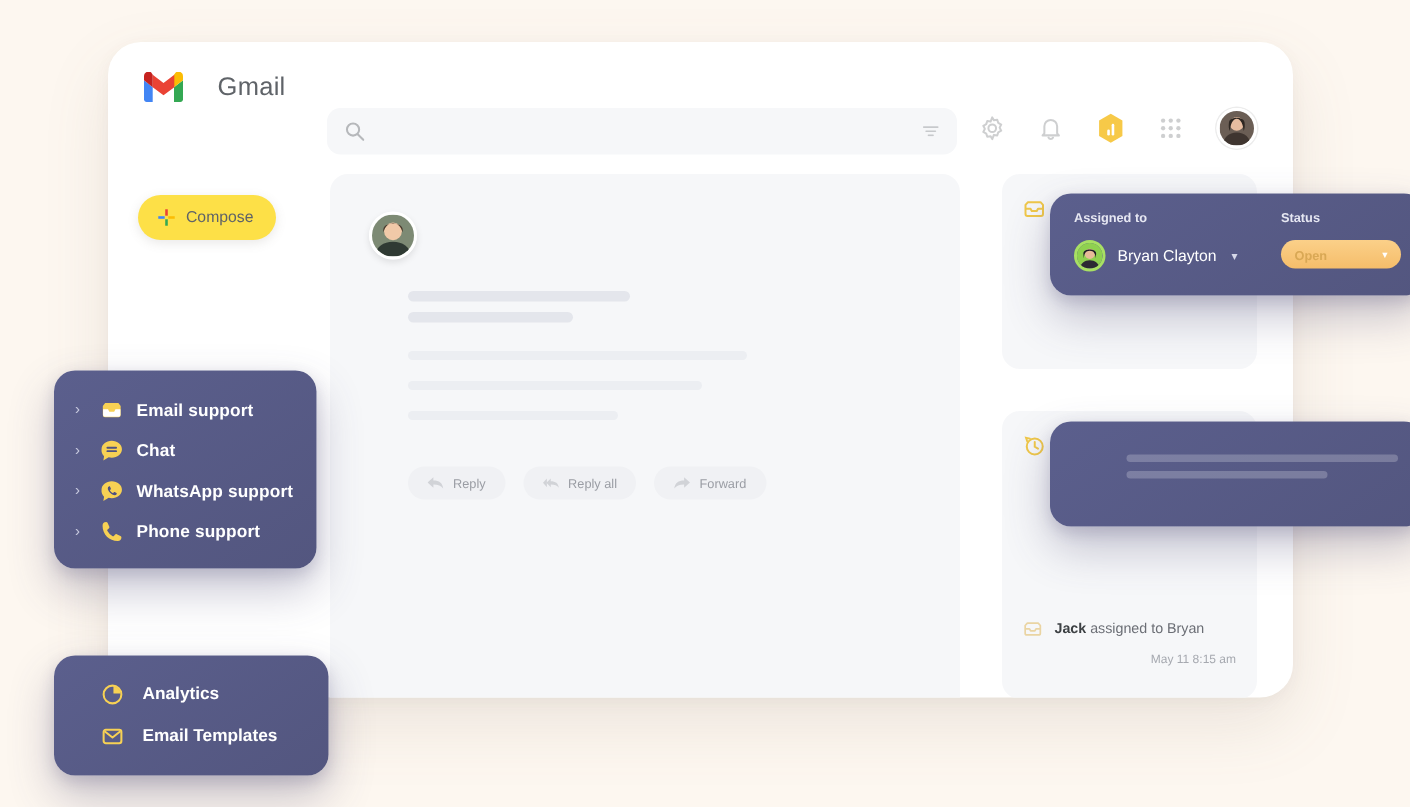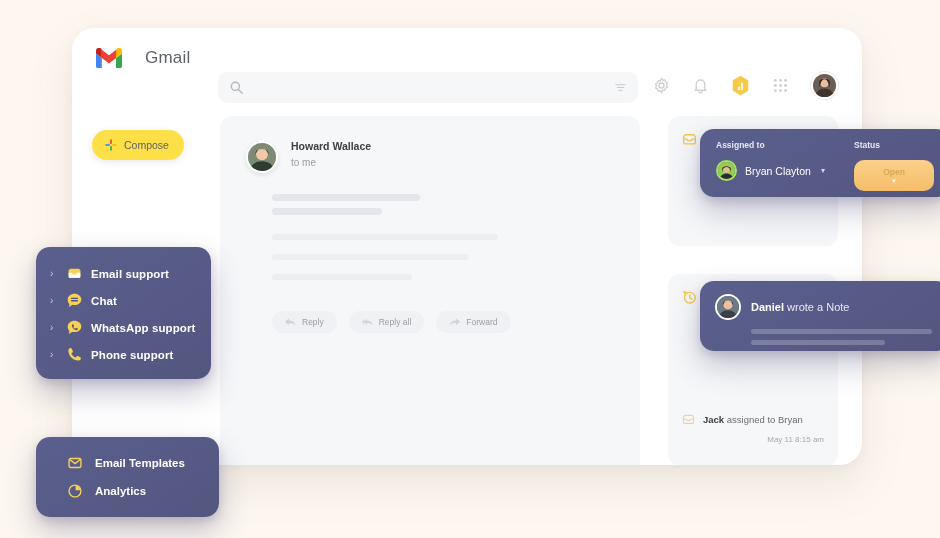--- a/index.html
+++ b/index.html
@@ -281,29 +281,28 @@
   .assign-av {
     width: 21px; height: 21px;
     border-radius: 50%;
     border: 2px solid #a8e063;
     overflow: hidden;
     flex: none;
   }
   .assign-name { font-size: 10.5px; color: #fff; }
   .assign-chev { font-size: 8px; color: #d6d8e8; margin-left: 2px; }
   .status-pill {
-    height: 31px;
+    height: 19px;
     background: linear-gradient(180deg,#fbd089,#f5bd6a);
     border-radius: 10px;
     display: flex;
     align-items: center;
-    justify-content: center;
+    justify-content: space-between;
     padding: 0 9px;
     cursor: pointer;
-    flex-direction: column;
   }
   .status-lbl {
     font-size: 8.5px;
     color: #d9a855;
     font-weight: bold;
   }
   .status-chev { font-size: 7px; color: #ffffff; }
 
   
   .note-card {
@@ -413,24 +412,20 @@
   <div class="mailpane">
     <div class="mail-head">
       <div class="sender-avatar">
         <svg viewBox="0 0 40 40" width="100%" height="100%">
           <rect width="40" height="40" fill="#7d8a74"></rect>
           <circle cx="20" cy="16" r="8.5" fill="#f0c9a8"></circle>
           <path d="M3 40c0-9 8-14 17-14s17 5 17 14z" fill="#2f3a33"></path>
           <path d="M11 13c2-6 16-6 18 0 .6 2 .3 4 .3 4S27 8 20 8s-9.3 9-9.3 9-.3-2 .3-4z" fill="#4a3b2e"></path>
         </svg>
       </div>
-      <div>
-        <div class="sender-name">Howard Wallace</div>
-        <div class="sender-to">to me</div>
-      </div>
     </div>
 
     <div class="skeleton sk1"></div>
     <div class="skeleton sk2"></div>
     <div class="skeleton sk3"></div>
     <div class="skeleton sk4"></div>
     <div class="skeleton sk5"></div>
 
     <div class="mail-actions">
       <div class="action-btn">
@@ -525,31 +520,31 @@
     <svg class="sup-ic" viewBox="0 0 20 20">
       <path fill="#f7d154" d="M5.6 2.4c.6 0 1 .3 1.2.8l1.3 2.9c.2.5 0 1-.4 1.4l-1 .8c-.3.3-.4.7-.2 1a10 10 0 004.2 4.2c.3.2.8.1 1-.2l.8-1c.3-.4.9-.6 1.4-.4l2.9 1.4c.5.2.8.7.8 1.2a2.9 2.9 0 01-3 2.7C8.1 17.2 2.8 11.9 2.8 5.4a2.9 2.9 0 012.8-3z"></path>
     </svg>
     <span class="sup-lbl">Phone support</span>
   </div>
 </div>
 
 <div class="float-card tools-card">
   <div class="tool-item">
     <svg class="tool-ic" viewBox="0 0 20 20">
+      <path fill="none" stroke="#f7d154" stroke-width="1.7" d="M10 2.6a7.4 7.4 0 100 14.8 7.4 7.4 0 000-14.8z"></path>
+      <path fill="#f7d154" d="M10.8 3.4a6.6 6.6 0 015.8 5.8h-5.8z"></path>
+    </svg>
+    <span class="tool-lbl">Analytics</span>
+  </div>
+  <div class="tool-item">
+    <svg class="tool-ic" viewBox="0 0 20 20">
       <rect x="2.6" y="4.4" width="14.8" height="11.2" rx="1.8" fill="none" stroke="#f7d154" stroke-width="1.7"></rect>
       <path d="M3.4 5.6L10 10.8l6.6-5.2" fill="none" stroke="#f7d154" stroke-width="1.7" stroke-linejoin="round"></path>
     </svg>
     <span class="tool-lbl">Email Templates</span>
-  </div>
-  <div class="tool-item">
-    <svg class="tool-ic" viewBox="0 0 20 20">
-      <path fill="none" stroke="#f7d154" stroke-width="1.7" d="M10 2.6a7.4 7.4 0 100 14.8 7.4 7.4 0 000-14.8z"></path>
-      <path fill="#f7d154" d="M10.8 3.4a6.6 6.6 0 015.8 5.8h-5.8z"></path>
-    </svg>
-    <span class="tool-lbl">Analytics</span>
   </div>
 </div>
 
 <div class="float-card assign-card">
   <div class="assign-cols">
     <div class="assign-col">
       <div class="assign-hdr">Assigned to</div>
       <div class="assign-who">
         <div class="assign-av">
           <svg viewBox="0 0 40 40" width="100%" height="100%">
@@ -567,28 +562,15 @@
       <div class="assign-hdr">Status</div>
       <div class="status-pill">
         <span class="status-lbl">Open</span>
         <span class="status-chev">▾</span>
       </div>
     </div>
   </div>
 </div>
 
 <div class="float-card note-card">
-  <div class="note-head">
-    <div class="note-av">
-      <svg viewBox="0 0 40 40" width="100%" height="100%">
-        <rect width="40" height="40" fill="#6d7a86"></rect>
-        <circle cx="20" cy="16" r="8.5" fill="#edbf9c"></circle>
-        <path d="M4 40c0-9 7-14 16-14s16 5 16 14z" fill="#3a3f47"></path>
-        <path d="M11 13c2-6 16-6 18 0 .5 2 .2 4 .2 4S27 8 20 8s-9.2 9-9.2 9-.3-2 .2-4z" fill="#2a2420"></path>
-      </svg>
-    </div>
-    <div class="note-txt">
-      <b>Daniel</b><span> wrote a Note</span>
-    </div>
-  </div>
   <div class="note-bar nb1"></div>
   <div class="note-bar nb2"></div>
 </div>
 
 </body></html>

